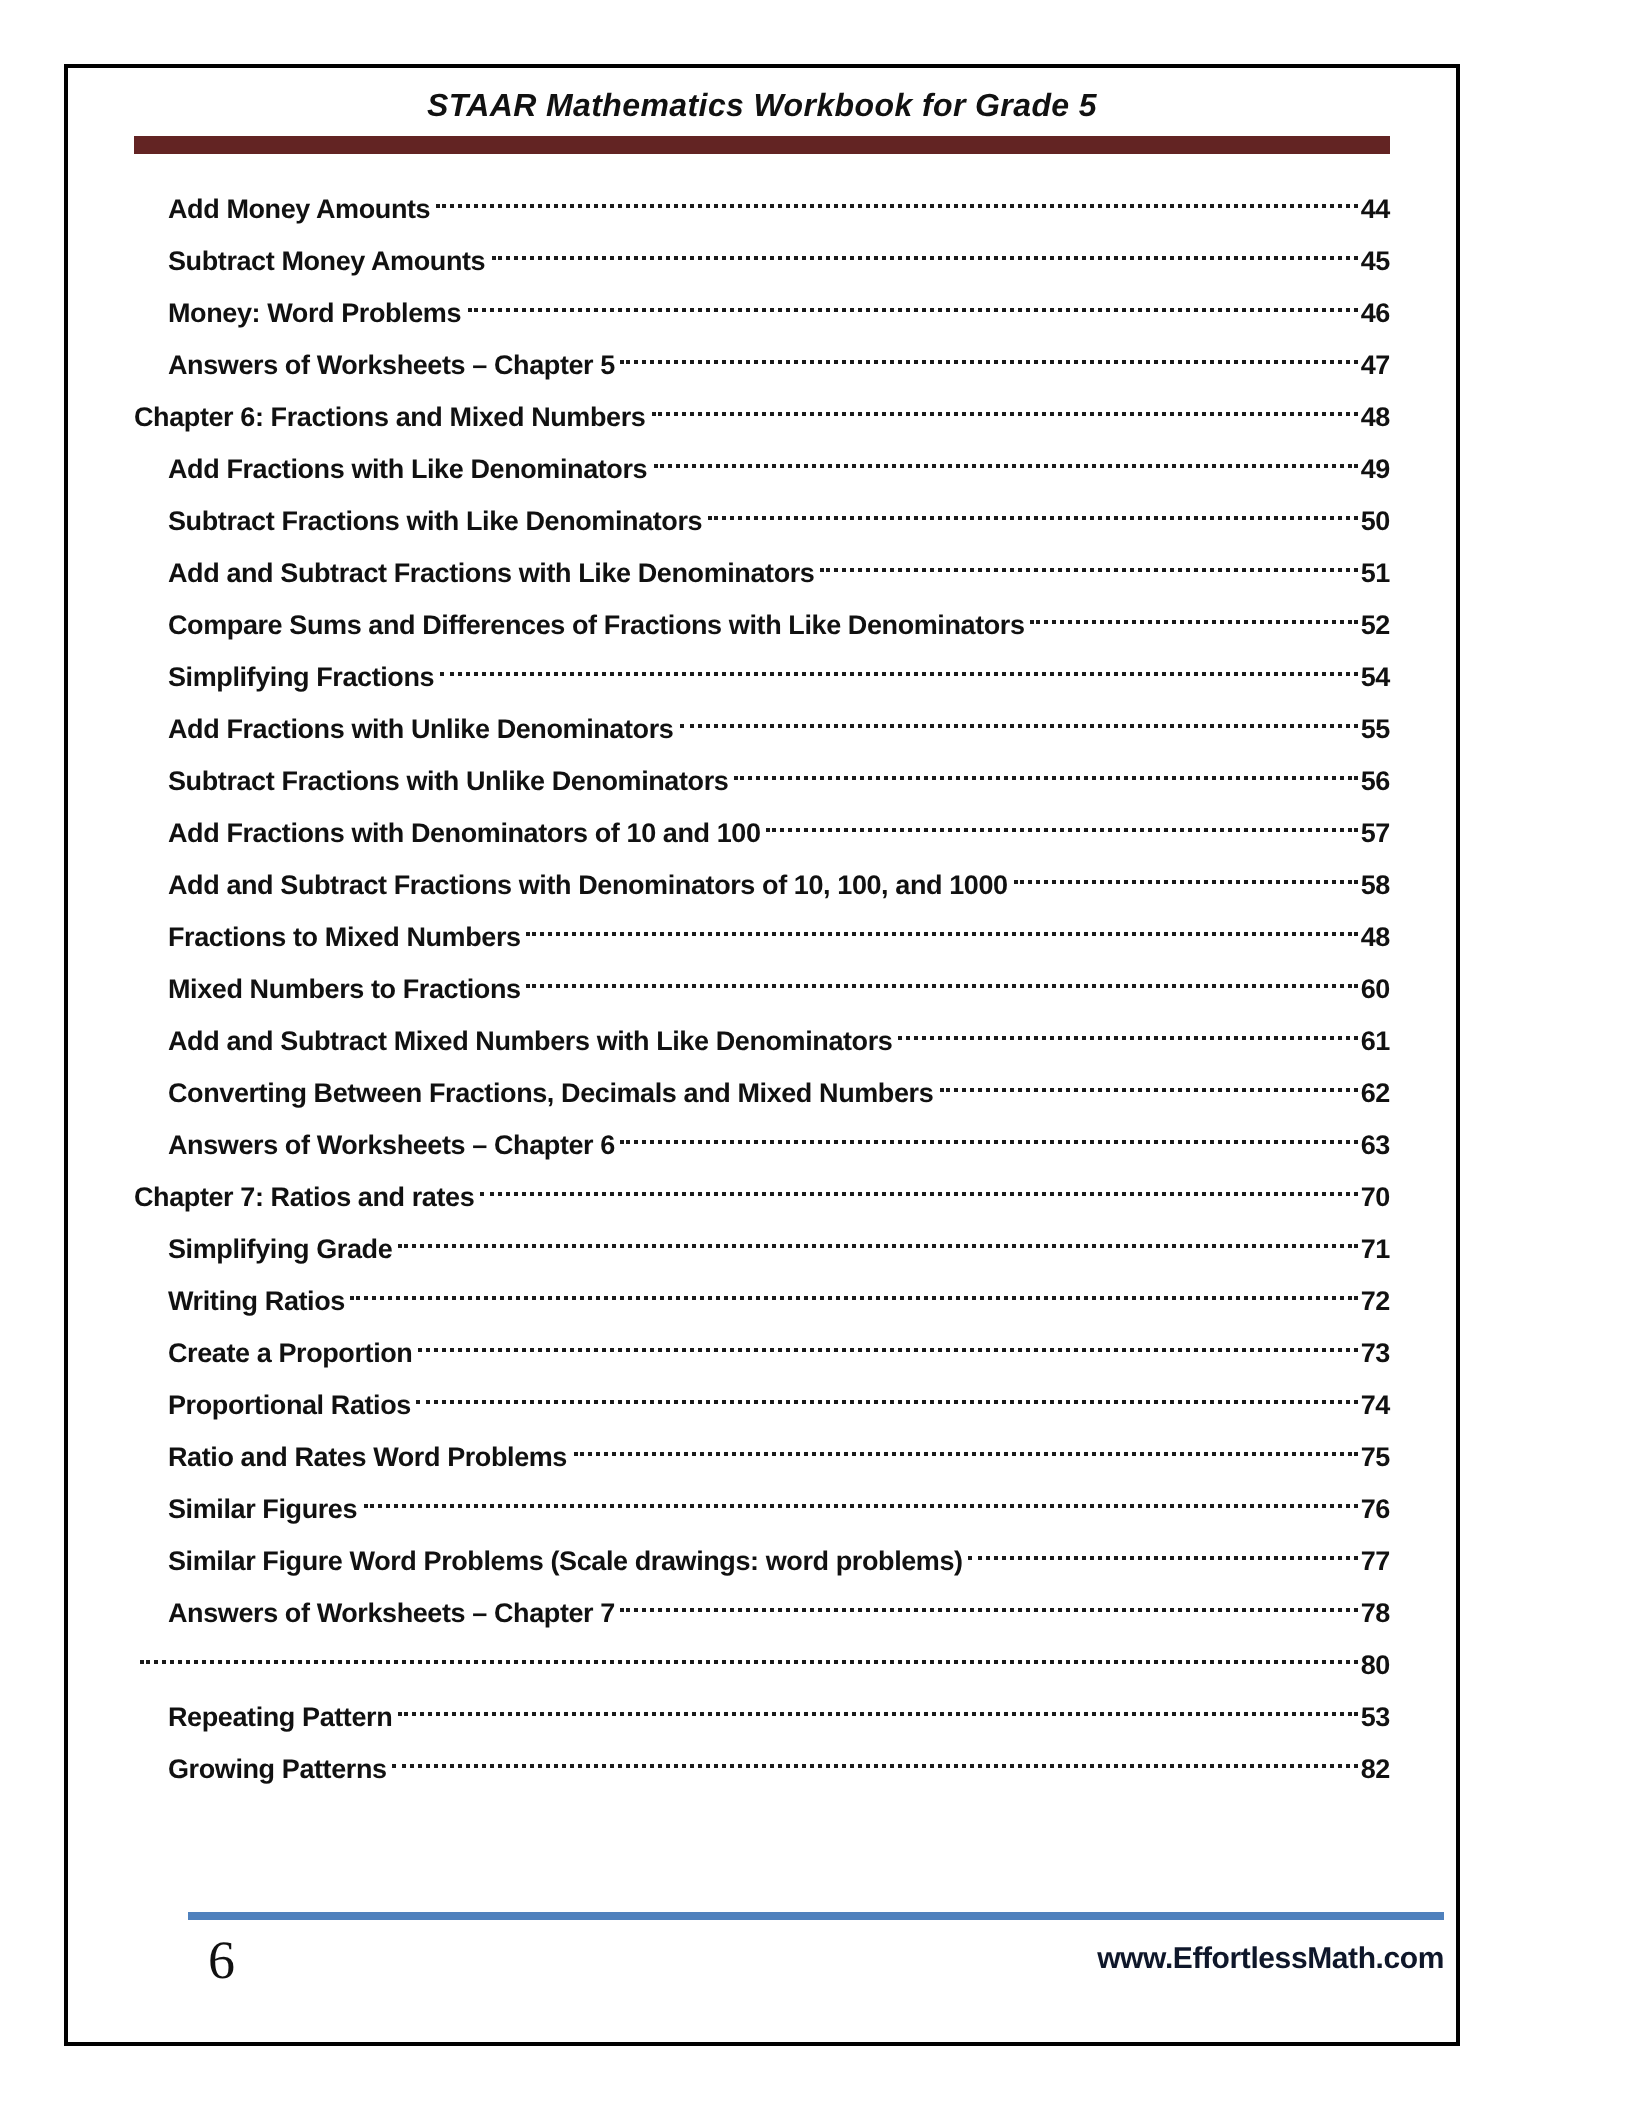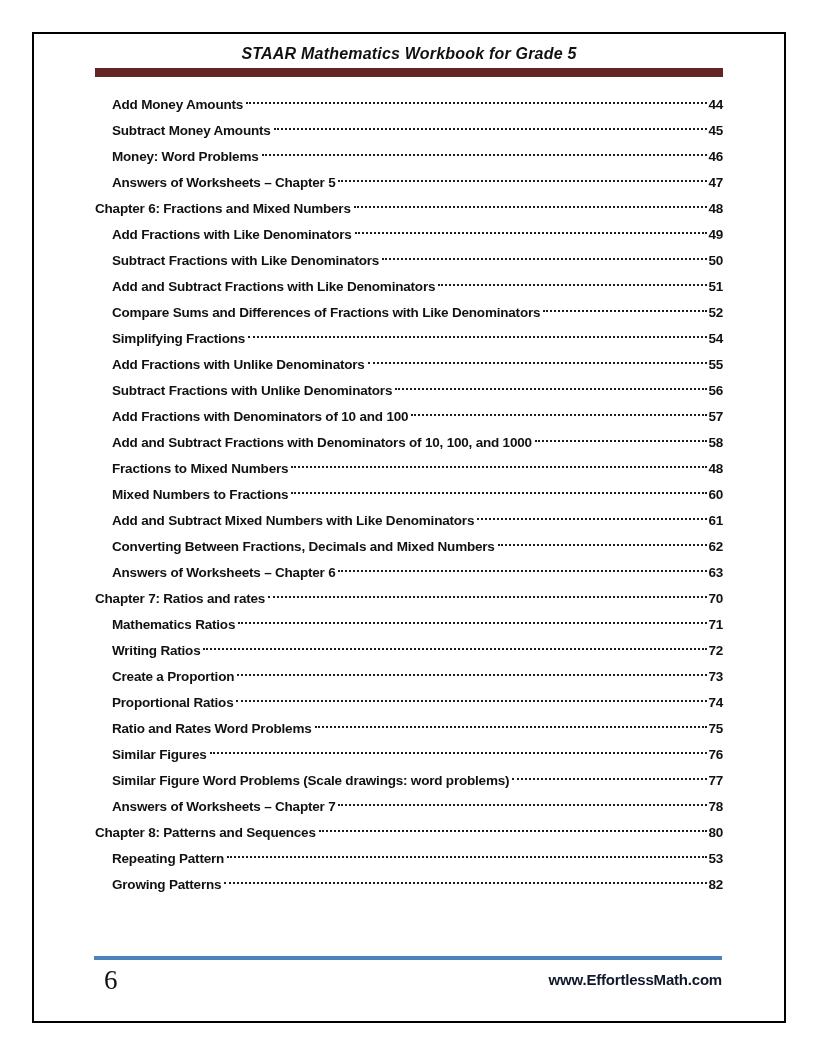--- a/index.html
+++ b/index.html
@@ -5,21 +5,21 @@
   * { margin: 0; padding: 0; box-sizing: border-box; }
   html, body {
     width: 816px; height: 1056px;
     background: #ffffff;
     font-family: "Liberation Sans", sans-serif;
     position: relative;
   }
   .sheet {
     position: absolute;
     left: 32px; top: 32px;
-    width: 754px; height: 991px;
+    width: 698px; height: 991px;
     border: 2px solid #000000;
     background: #ffffff;
   }
   .header-title {
     margin-top: 10px;
     text-align: center;
     font-size: 16px;
     line-height: 20px;
     font-weight: bold;
     font-style: italic;
@@ -208,21 +208,21 @@
     <span class="toc-page">63</span>
   </div>
 
   <div class="toc-row chapter">
     <span class="toc-label">Chapter 7: Ratios and rates</span>
     <span class="toc-dots"></span>
     <span class="toc-page">70</span>
   </div>
 
   <div class="toc-row sub">
-    <span class="toc-label">Mathematics Ratios</span>
+    <span class="toc-label">Simplifying Grade</span>
     <span class="toc-dots"></span>
     <span class="toc-page">71</span>
   </div>
 
   <div class="toc-row sub">
     <span class="toc-label">Writing Ratios</span>
     <span class="toc-dots"></span>
     <span class="toc-page">72</span>
   </div>
 
@@ -256,21 +256,20 @@
     <span class="toc-page">77</span>
   </div>
 
   <div class="toc-row sub">
     <span class="toc-label">Answers of Worksheets – Chapter 7</span>
     <span class="toc-dots"></span>
     <span class="toc-page">78</span>
   </div>
 
   <div class="toc-row chapter">
-    <span class="toc-label">Chapter 8: Patterns and Sequences</span>
     <span class="toc-dots"></span>
     <span class="toc-page">80</span>
   </div>
 
   <div class="toc-row sub">
     <span class="toc-label">Repeating Pattern</span>
     <span class="toc-dots"></span>
     <span class="toc-page">53</span>
   </div>
 

